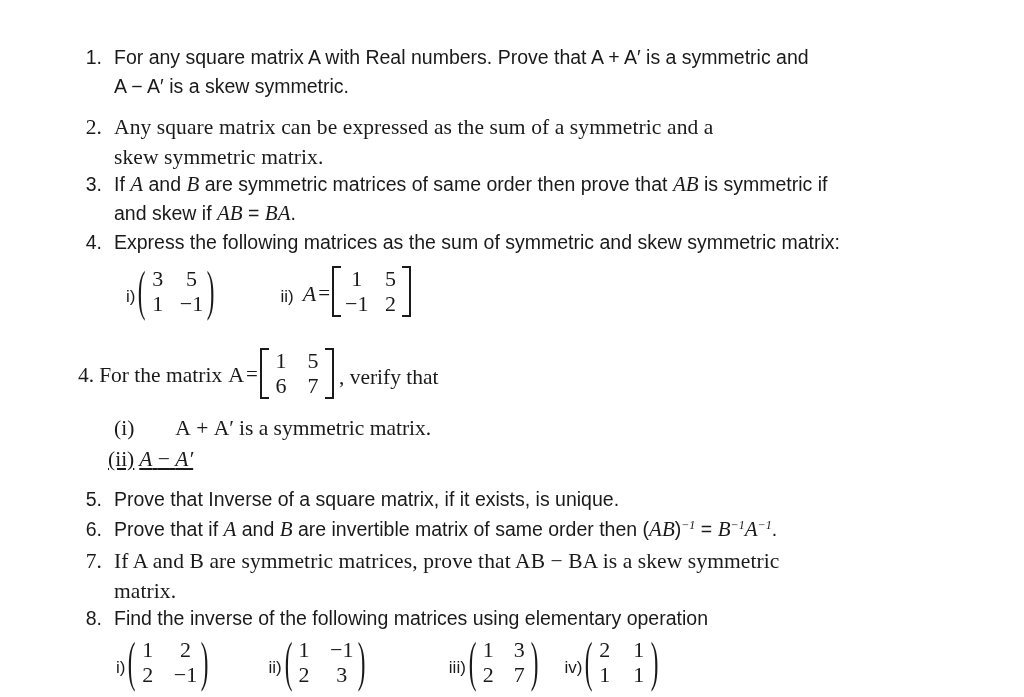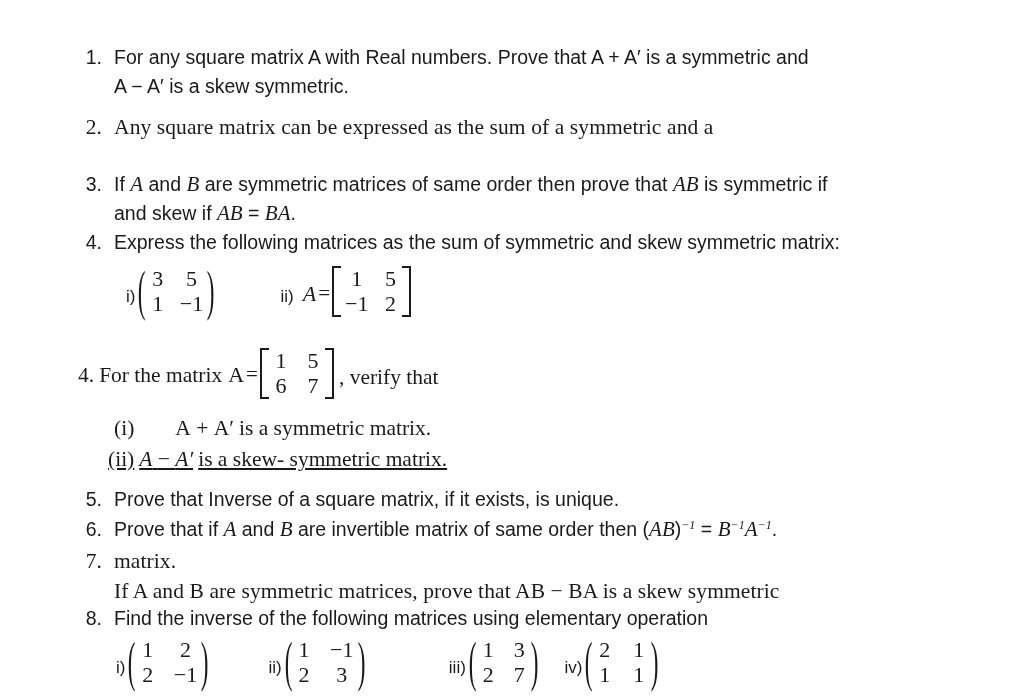--- a/index.html
+++ b/index.html
@@ -159,20 +159,21 @@
     <div class="qbody">
       <span class="line"><span>For any square matrix A with Real numbers.  Prove that A</span><span> + </span><span>A′</span><span> is a symmetric and</span></span>
       <span class="line"><span>A − A′</span><span> is a skew symmetric.</span></span>
     </div>
   </div>
 
   <div class="qrow serif" style="left:74px; top:112px; width:900px;">
     <div class="qnum">2.</div>
     <div class="qbody">
       <span class="line">Any square matrix can be expressed as the sum of a symmetric and a</span>
+      <span class="line">skew symmetric matrix.</span>
     </div>
   </div>
 
   <div class="qrow sans" style="left:74px; top:170px; width:920px;">
     <div class="qnum">3.</div>
     <div class="qbody">
       <span class="line"><span>If </span><span class="mvar">A</span><span> and </span><span class="mvar">B</span><span> are symmetric matrices of same order then prove that </span><span class="mvar">AB</span><span> is symmetric if</span></span>
       <span class="line"><span>and skew if </span><span class="mvar">AB</span><span> = </span><span class="mvar">BA</span><span>.</span></span>
     </div>
   </div>
@@ -241,42 +242,41 @@
 
   <div class="matrow" style="left:114px; top:416px;">
     <span class="tail" style="padding:0; top:0;">(i)</span>
     <span class="tail" style="top:0;margin-left:36px;"><span class="mup">A</span><span>&nbsp;</span><span class="mup">+</span><span>&nbsp;</span><span class="mup">A′</span></span>
     <span class="tail" style="top:0;">is a symmetric matrix.</span>
   </div>
 
   <div class="matrow" style="left:108px; top:447px;text-decoration:underline;">
     <span class="tail" style="padding:0; top:0;">(ii)</span>
     <span class="tail" style="top:0;"><span class="mvar">A</span><span>&nbsp;</span><span class="mup">−</span><span>&nbsp;</span><span class="mvar">A′</span></span>
-    <span class="tail" style="top:0;">is a skew- symmetric matrix.</span>
   </div>
 
   <div class="qrow sans" style="left:74px; top:485px; width:900px;">
     <div class="qnum">5.</div>
     <div class="qbody">
       <span class="line">Prove that Inverse of a square matrix, if it exists, is unique.</span>
     </div>
   </div>
 
   <div class="qrow sans" style="left:74px; top:515px; width:940px;">
     <div class="qnum">6.</div>
     <div class="qbody">
       <span class="line"><span>Prove that if </span><span class="mvar">A</span><span> and </span><span class="mvar">B</span><span> are invertible matrix of same order then (</span><span class="mvar">AB</span><span>)</span><sup class="exp">−1</sup><span> = </span><span class="mvar">B</span><sup class="exp">−1</sup><span class="mvar">A</span><sup class="exp">−1</sup><span>.</span></span>
     </div>
   </div>
 
   <div class="qrow serif" style="left:74px; top:546px; width:920px;">
     <div class="qnum">7.</div>
     <div class="qbody">
+      <span class="line">If A and B are symmetric matrices, prove that AB − BA is a skew symmetric</span>
       <span class="line">matrix.</span>
-      <span class="line">If A and B are symmetric matrices, prove that AB − BA is a skew symmetric</span>
     </div>
   </div>
 
   <div class="qrow sans" style="left:74px; top:604px; width:930px;">
     <div class="qnum">8.</div>
     <div class="qbody">
       <span class="line">Find the inverse of the following matrices using elementary operation</span>
     </div>
   </div>
 

